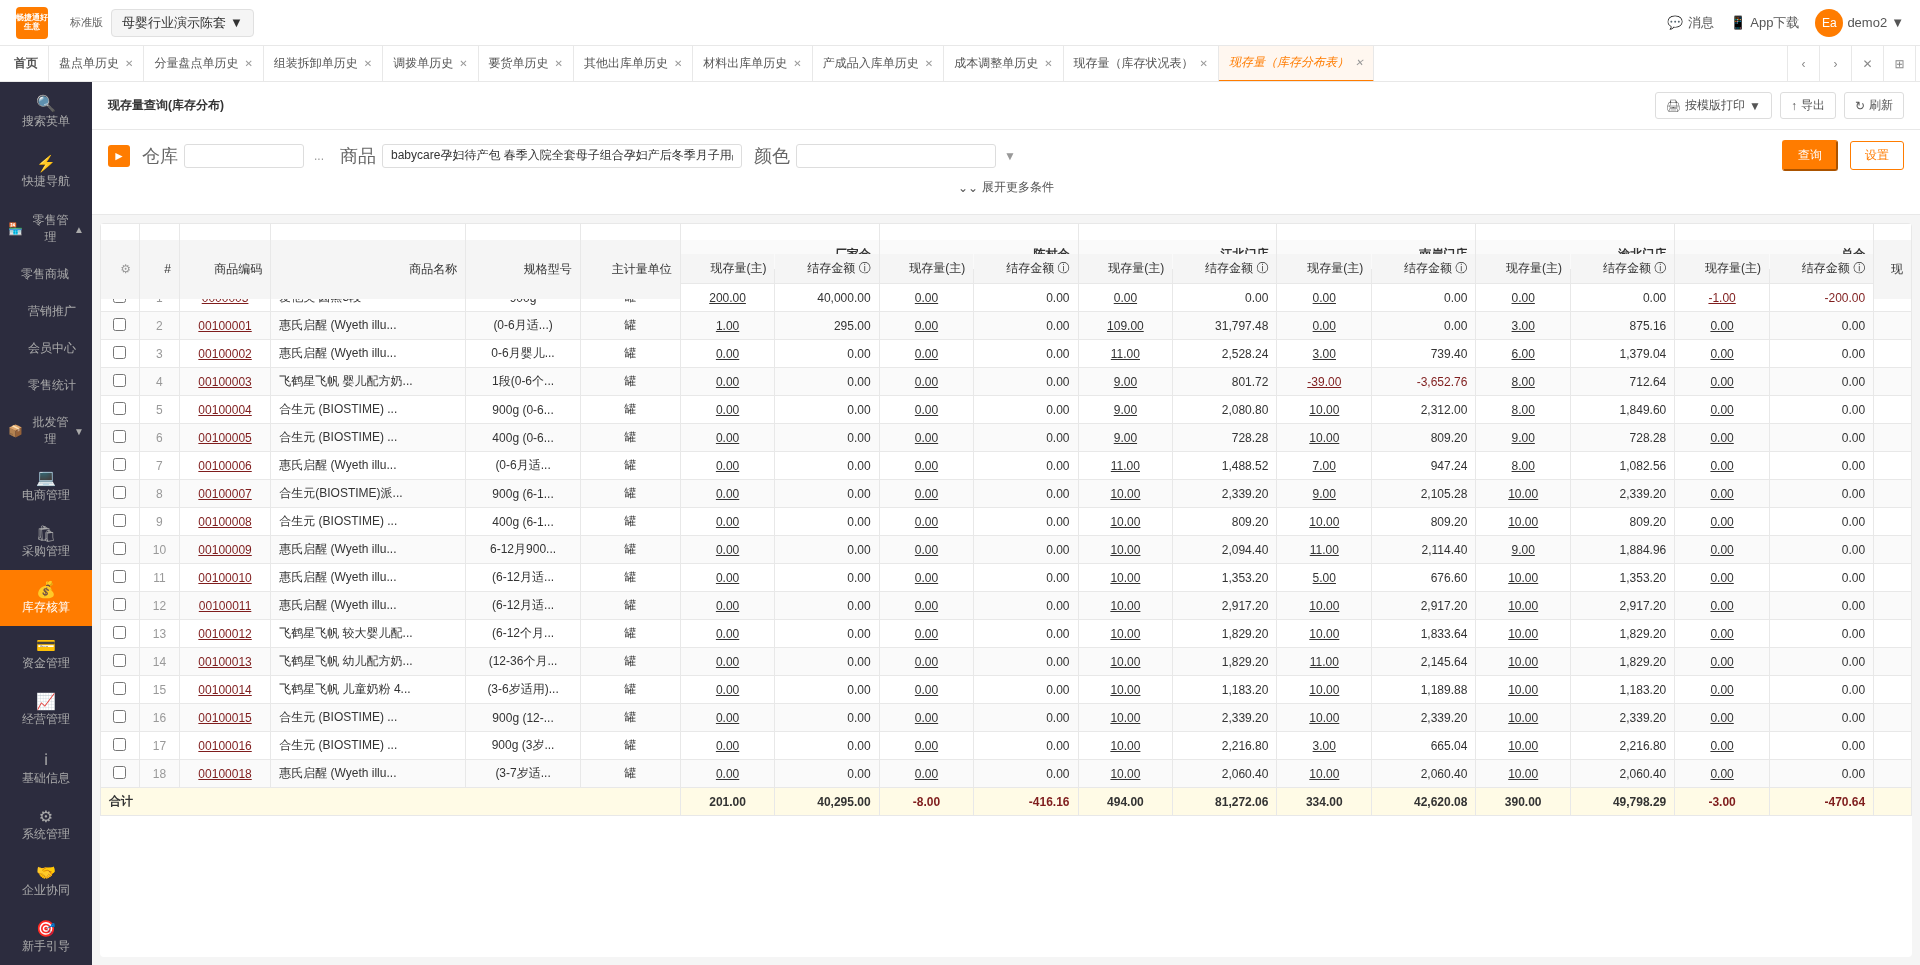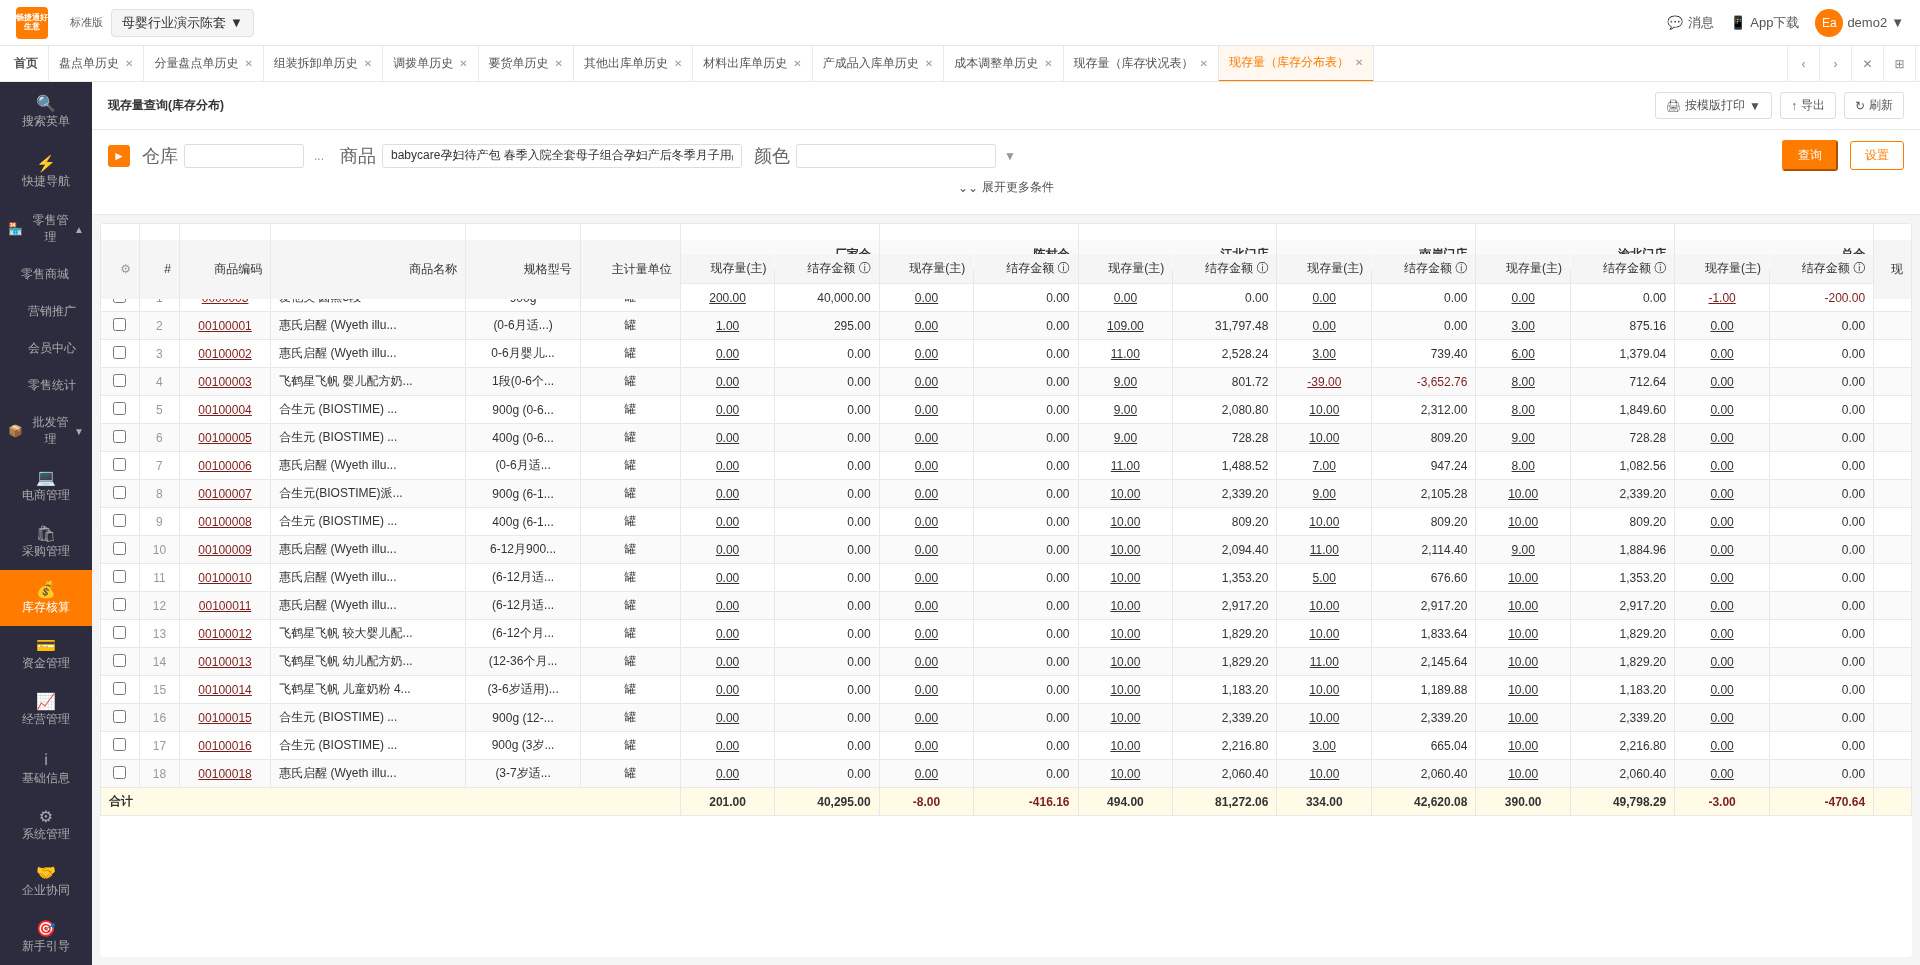--- a/index.html
+++ b/index.html
@@ -12,21 +12,21 @@
     .logo-icon { width: 32px; height: 32px; background: #ff7c00; border-radius: 4px; display: flex; align-items: center; justify-content: center; color: white; font-size: 10px; font-weight: bold; }
     .logo-text { font-size: 11px; color: #666; line-height: 1.3; }
     .industry-selector { display: flex; align-items: center; gap: 4px; background: #f5f5f5; border: 1px solid #e0e0e0; border-radius: 4px; padding: 4px 10px; cursor: pointer; font-size: 13px; color: #333; }
     .top-bar-right { display: flex; align-items: center; gap: 16px; }
     .top-right-item { display: flex; align-items: center; gap: 4px; color: #555; cursor: pointer; font-size: 13px; }
     .avatar { width: 28px; height: 28px; border-radius: 50%; background: #ff7c00; display: flex; align-items: center; justify-content: center; color: white; font-size: 12px; }
 
     
     .tab-bar { background: #fff; height: 36px; display: flex; align-items: center; border-bottom: 1px solid #e8e8e8; padding: 0 4px; overflow: hidden; }
     .tab { display: flex; align-items: center; padding: 0 10px; height: 36px; font-size: 12px; color: #555; cursor: pointer; border-right: 1px solid #e8e8e8; white-space: nowrap; gap: 4px; }
-    .tab.active { color: #ff7c00; background: #fff7f0; border-bottom: 2px solid #ff7c00; }
+    .tab.active { color: #ff7c00; background: #fff7f0; border-bottom: 2px solid #ff7c00; font-style: italic; }
     .tab-close { font-size: 10px; color: #999; margin-left: 2px; }
     .tab-home { color: #555; font-weight: bold; }
 
     
     .main-layout { display: flex; height: calc(965px - 82px); }
 
     
     .sidebar { width: 92px; background: #2c2c3e; display: flex; flex-direction: column; overflow-y: auto; flex-shrink: 0; }
     .sidebar-section { padding: 10px 8px; text-align: center; color: #aaa; font-size: 12px; cursor: pointer; }
     .sidebar-section.active { color: #ff7c00; }

